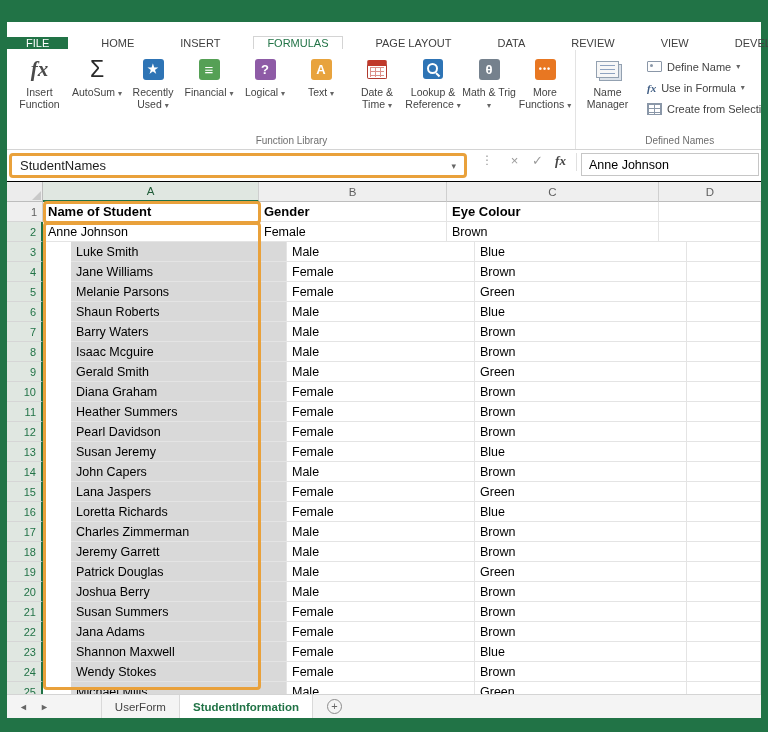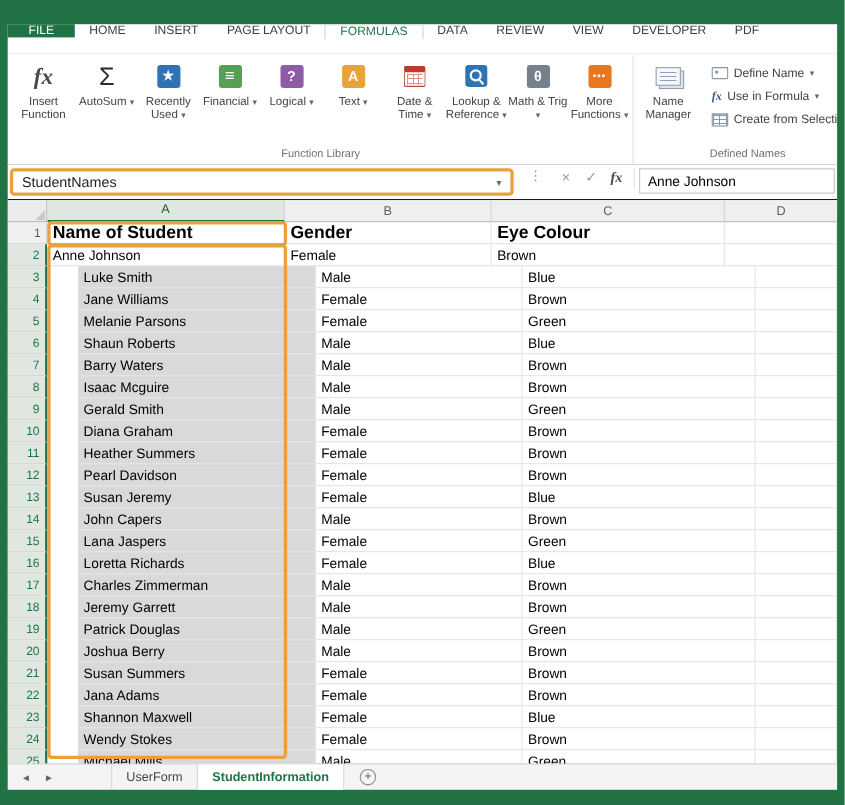--- a/index.html
+++ b/index.html
@@ -1,20 +1,20 @@
 <!DOCTYPE html>
 <html><head>
 <meta charset="utf-8">
 <style>
   html,body{margin:0;padding:0;}
   body{width:768px;height:732px;overflow:hidden;font-family:"Liberation Sans",sans-serif;}
   .window{width:768px;height:732px;background:#217346;display:flex;flex-direction:column;padding:0 7px;box-sizing:border-box;}
   .title-strip{height:22px;flex:none;}
   
-  .tab-row{height:27px;flex:none;background:#fff;display:flex;align-items:flex-start;}
+  .tab-row{height:27px;flex:none;background:#fff;display:flex;align-items:flex-end;gap:20px;}
   .rtab{display:flex;align-items:center;padding:0 13px;font-size:11px;color:#404040;cursor:default;white-space:nowrap;}
   .rtab.file{background:#217346;color:#fff;padding:0 19px;}
   .rtab.active{color:#217346;border:1px solid #D4D4D4;border-bottom:1px solid #fff;margin-bottom:-1px;background:#fff;}
   
   .ribbon{height:99px;flex:none;background:#fff;border-bottom:1px solid #D4D4D4;display:flex;padding:1px 0 0 1px;overflow:hidden;}
   .rgroup{display:flex;flex-direction:column;border-right:1px solid #E3E3E3;padding:0 2px;}
   .rgroup-body{flex:1;display:flex;align-items:flex-start;}
   .rgroup-label{height:16px;font-size:10px;color:#6F6F6F;text-align:center;line-height:15px;}
   .bigbtn{width:56px;padding-top:5px;display:flex;flex-direction:column;align-items:center;gap:3px;cursor:default;}
   .bigbtn.wide{width:59px;}
@@ -57,21 +57,21 @@
   .letters{display:flex;height:20px;flex:none;}
   .corner{width:36px;flex:none;background:#ECECEC;border-right:1px solid #BDBDBD;border-bottom:1px solid #BDBDBD;position:relative;box-sizing:border-box;}
   .corner:after{content:"";position:absolute;right:1px;bottom:1px;border-left:9px solid transparent;border-bottom:9px solid #C9C9C9;}
   .colhdr{box-sizing:border-box;background:#EFEFEF;border-right:1px solid #CFCFCF;border-bottom:1px solid #BDBDBD;color:#5F5F5F;font-size:11.5px;display:flex;align-items:center;justify-content:center;cursor:default;}
   .colhdr.selected{background:#E0E7E1;border-bottom:2px solid #217346;color:#1F5C38;}
   .wA{width:216px;flex:none;}.wB{width:188px;flex:none;}.wC{width:212px;flex:none;}.wD{flex:1;border-right:none;}
   .grow{display:flex;height:20px;flex:none;}
   .rownum{box-sizing:border-box;width:36px;flex:none;background:#EFEFEF;border-right:1px solid #CFCFCF;border-bottom:1px solid #D6D6D6;color:#5F5F5F;font-size:11px;display:flex;align-items:center;justify-content:flex-end;padding-right:5px;cursor:default;}
   .rownum.sel{background:#E0E7E1;color:#217346;border-right:2px solid #217346;}
   .cell{box-sizing:border-box;border-right:1px solid #E4E4E4;border-bottom:1px solid #E4E4E4;display:flex;align-items:center;padding:0 5px;font-size:12.5px;color:#000;overflow:hidden;white-space:nowrap;cursor:default;}
-  .grow.hdr .cell{font-weight:bold;font-size:16px;}
+  .grow.hdr .cell{font-weight:bold;font-size:13px;}
   .cell.selgray{background:#D9D9D9;margin-left:28px;}
   .cell.activecell{background:#fff;}
   .overlay{position:absolute;border:3px solid #E9A13B;border-radius:4px;pointer-events:none;box-sizing:border-box;}
   .ovA1{left:36px;top:19px;width:218px;height:23px;}
   .ovRange{left:36px;top:40px;width:218px;height:468px;}
   
   .sheet-bar{height:24px;flex:none;background:#F4F4F4;display:flex;align-items:stretch;border-top:1px solid #D4D4D4;box-sizing:border-box;}
   .nav{display:flex;align-items:center;gap:12px;padding:0 12px;color:#666;font-size:9px;}
   .sheet-tabs{display:flex;align-items:stretch;padding-left:40px;}
   .sheet-tab{display:flex;align-items:center;padding:0 13px;font-size:11.5px;color:#444;border-right:1px solid #D9D9D9;cursor:default;}
@@ -82,22 +82,22 @@
 </head>
 <body>
 
 <div class="window">
   <div class="title-strip"></div>
 
   <div class="tab-row">
       <div class="rtab file">FILE</div>
       <div class="rtab">HOME</div>
       <div class="rtab">INSERT</div>
+      <div class="rtab active">FORMULAS</div>
       <div class="rtab">PAGE LAYOUT</div>
-      <div class="rtab active">FORMULAS</div>
       <div class="rtab">DATA</div>
       <div class="rtab">REVIEW</div>
       <div class="rtab">VIEW</div>
       <div class="rtab">DEVELOPER</div>
       <div class="rtab">PDF</div>
     </div>
 
   <div class="ribbon">
     <div class="rgroup">
       <div class="rgroup-body">

